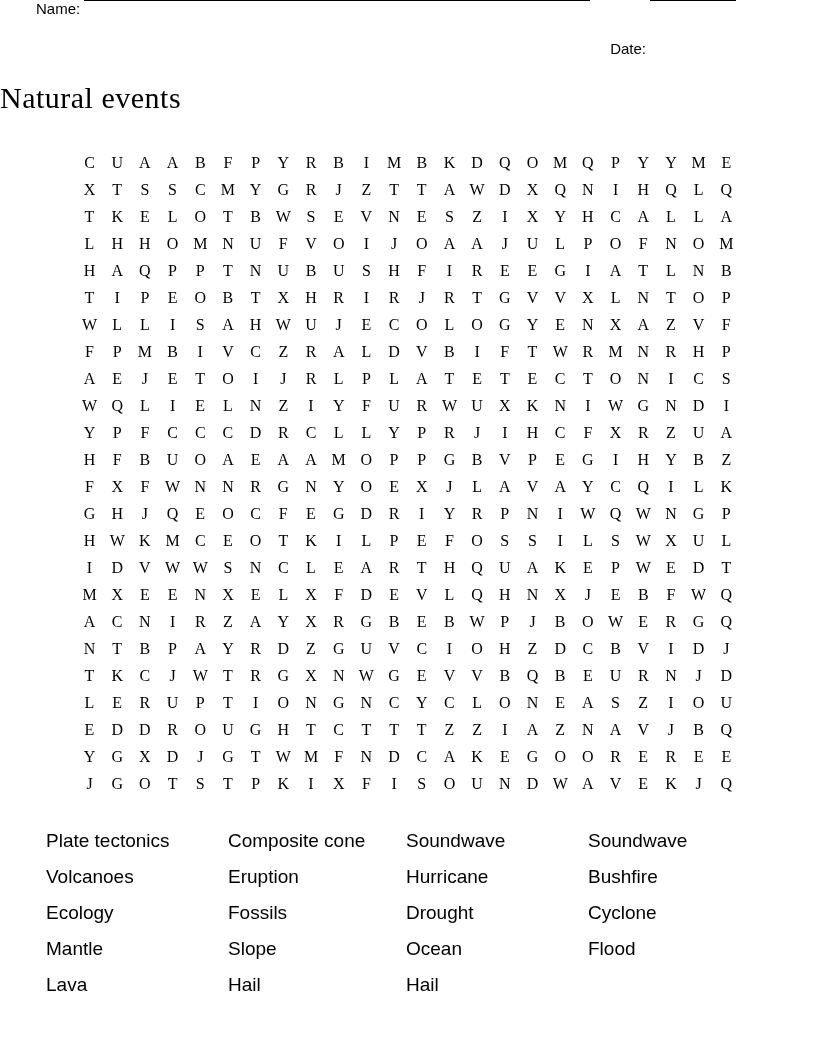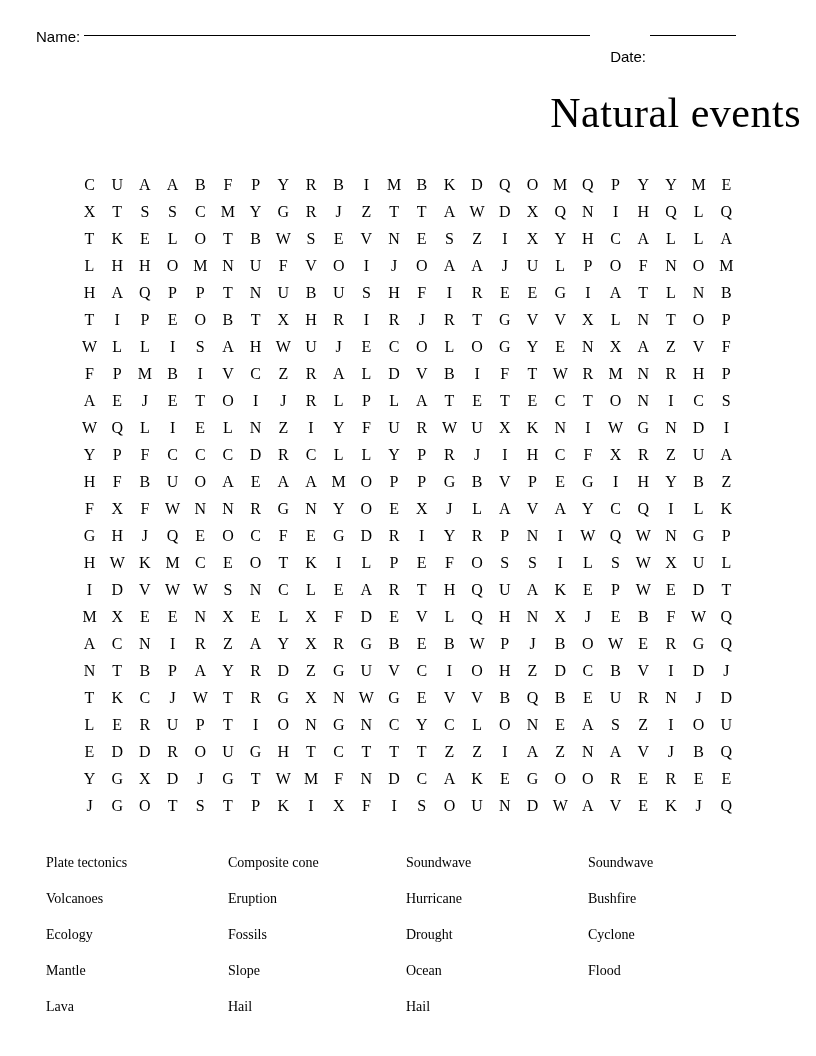--- a/index.html
+++ b/index.html
@@ -19,24 +19,24 @@
     width: 816px;
     height: 1056px;
     box-sizing: border-box;
     padding: 0;
     position: relative;
   }
 
   
   .header-row {
     display: flex;
-    align-items: center;
+    align-items: flex-start;
     font-family: "Liberation Sans", sans-serif;
     font-size: 15px;
-    padding: 8px 76px 0 36px;
+    padding: 0 76px 0 36px;
     white-space: nowrap;
   }
   .header-label {
     font-size: 15px;
   }
   .header-rule {
     flex: 1 1 auto;
     border-bottom: 1px solid #000;
     margin: 0 4px 3px 4px;
     height: 0;
@@ -44,25 +44,25 @@
   .header-rule.short {
     flex: 0 0 86px;
   }
   .header-date {
     margin-left: 16px;
     margin-top: 40px;
   }
 
   
   .title {
-    text-align: right;
+    text-align: left;
     font-family: "Liberation Serif", serif;
-    font-size: 42px;
+    font-size: 30px;
     font-weight: normal;
-    margin: 24px 15px 0 0;
+    margin: 24px 0 0 0;
     letter-spacing: 0.5px;
   }
 
   
   .grid {
     margin: 34px auto 0 auto;
     width: 664px;
     display: flex;
     flex-direction: column;
     gap: 0;
@@ -83,22 +83,22 @@
 
   
   .wordlist {
     margin: 26px 0 0 0;
     padding: 0 40px 0 46px;
     display: grid;
     grid-template-columns: 182px 178px 182px auto;
     row-gap: 0;
   }
   .word {
-    font-family: Liberation Serif, serif;
-    font-size: 14px;
+    font-family: Liberation Sans, sans-serif;
+    font-size: 19px;
     line-height: 36px;
     white-space: nowrap;
   }
 </style>
 </head>
 <body>
 
 <div class="page">
 
   <div class="header-row">

